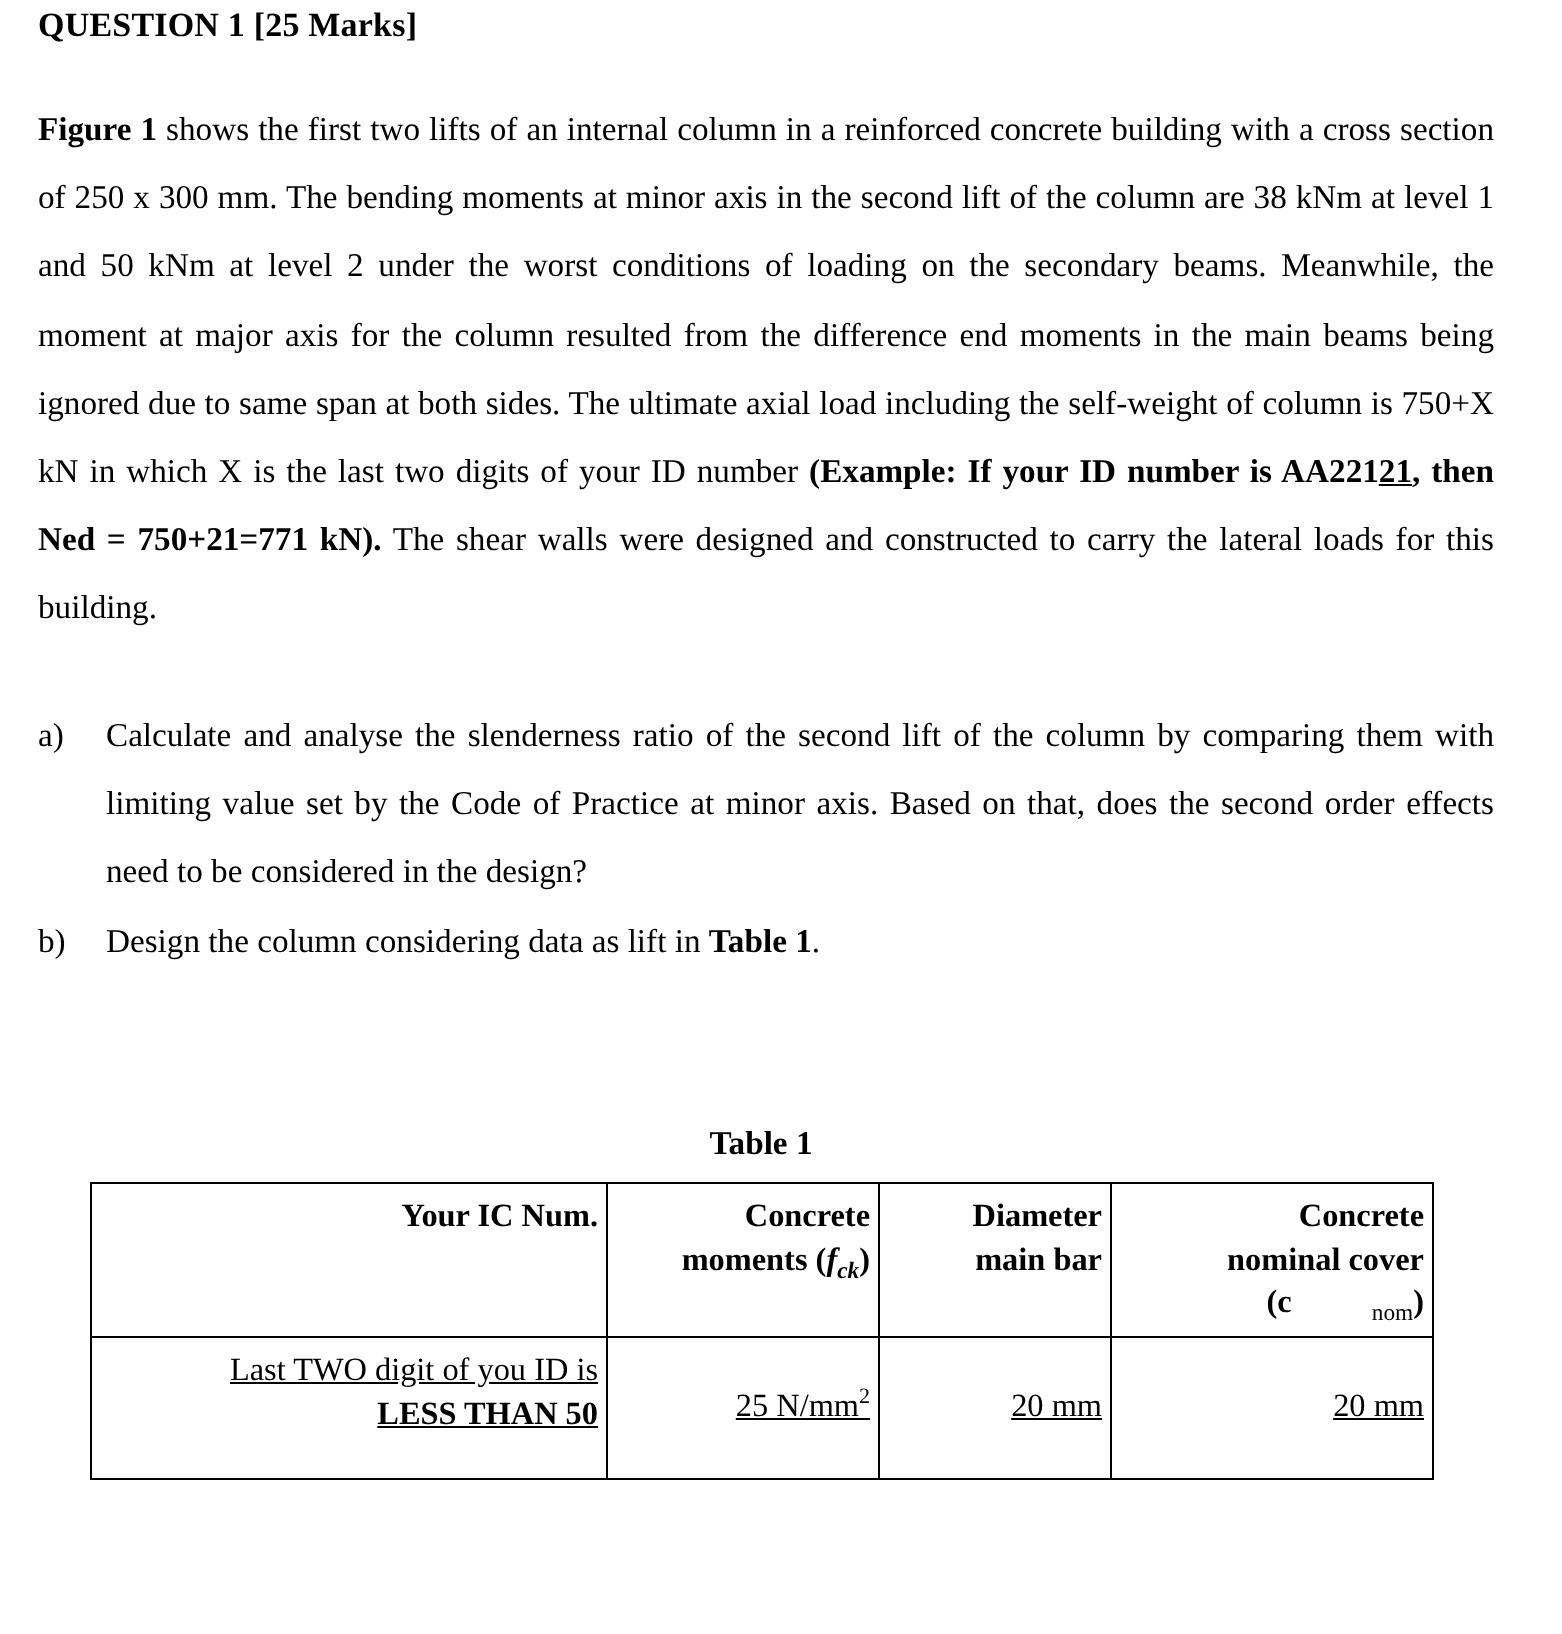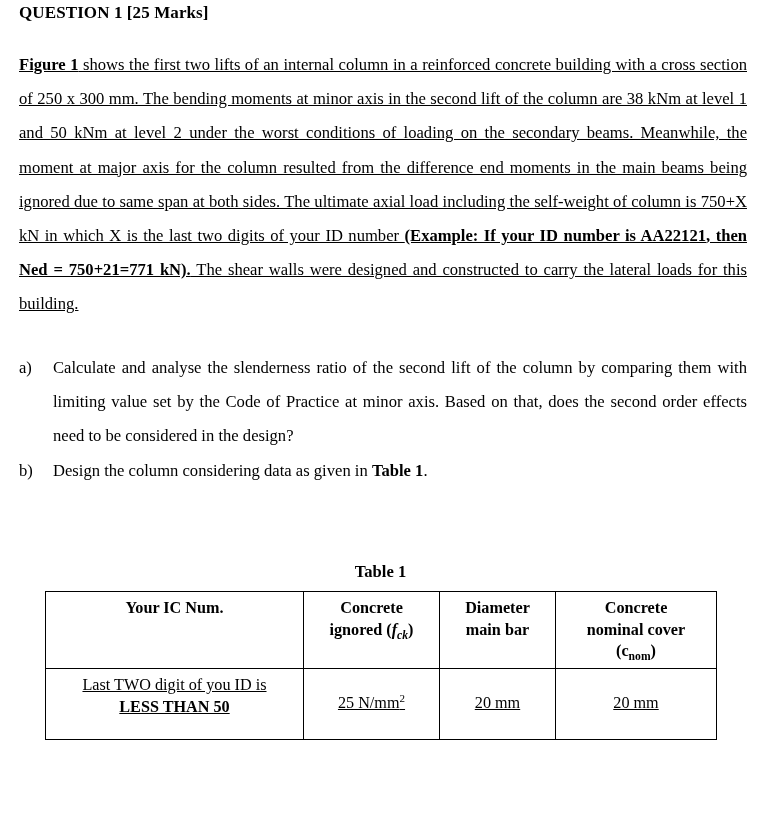--- a/index.html
+++ b/index.html
@@ -36,21 +36,20 @@
   
   .body-para {
     position: absolute;
     left: 19px;
     top: 48px;
     width: 728px;
     font-size: 16.6px;
     line-height: 34.2px;
     text-align: justify;
     text-justify: inter-word;
-    text-decoration: underline;
   }
   .body-para b { font-weight: bold; }
   .u { text-decoration: underline; }
 
   
   .qlist {
     position: absolute;
     left: 19px;
     top: 351px;
     width: 728px;
@@ -91,21 +90,21 @@
     top: 591px;
     width: 671px;
     border-collapse: collapse;
     table-layout: fixed;
     font-size: 16.2px;
   }
   .data-table td {
     border: 1.4px solid #000000;
     vertical-align: top;
     padding: 6px 4px 0 4px;
-    text-align: center;
+    text-align: right;
     line-height: 21.5px;
   }
   .data-table .hdr {
     font-weight: bold;
     height: 70px;
   }
   .data-table .bodyrow td {
     height: 64px;
     text-decoration: underline;
   }
@@ -113,60 +112,60 @@
     vertical-align: middle;
     padding-top: 0;
   }
   .col-a { width: 258px; }
   .col-b { width: 136px; }
   .col-c { width: 116px; }
   .col-d { width: 161px; }
 
   .fck { font-style: italic; font-weight: bold; }
   .fck sub { font-style: italic; font-weight: bold; font-size: 0.72em; }
-  .cnom sub { font-size: 0.72em; font-weight: bold; }
+  .cnom sub { font-size: 0.72em; font-weight: normal; margin-left: 40px; }
   sup { font-size: 0.68em; vertical-align: super; line-height: 0; }
   .bold { font-weight: bold; }
   .nowrap { white-space: nowrap; }
 </style>
 </head>
 <body>
 
 <div class="page">
 
   <div class="q-heading">QUESTION 1 [25 Marks]</div>
 
   <div class="body-para">
     <b>Figure 1</b><span> shows the first two lifts of an internal column in a reinforced concrete building with a cross section of 250 x 300 mm. The bending moments at minor axis in the second lift of the column are 38 kNm at level 1 and 50 kNm at level 2 under the worst conditions of loading on the secondary beams. Meanwhile, the moment at major axis for the column resulted from the difference end moments in the main beams being ignored due to same span at both sides. The ultimate axial load including the self-weight of column is 750+X kN in which X is the last two digits of your ID number </span><b>(Example: If your ID number is AA221</b><b class="u">21</b><b>, then Ned = 750+21=771 kN).</b><span> The shear walls were designed and constructed to carry the lateral loads for this building.</span>
   </div>
 
   <div class="qlist">
     <div class="qitem">
       <span class="qmarker">a)</span><span>Calculate and analyse the slenderness ratio of the second lift of the column by comparing them with limiting value set by the Code of Practice at minor axis. Based on that, does the second order effects need to be considered in the design?</span>
     </div>
     <div class="qitem">
-      <span class="qmarker">b)</span><span>Design the column considering data as given in </span><b>Table 1</b><span>.</span>
+      <span class="qmarker">b)</span><span>Design the column considering data as lift in </span><b>Table 1</b><span>.</span>
     </div>
   </div>
 
   <div class="table-caption">Table 1</div>
 
   <table class="data-table">
     <colgroup>
       <col class="col-a">
         <col class="col-b">
         <col class="col-c">
         <col class="col-d">
     </colgroup>
     <tbody>
       <tr>
         <td class="hdr">Your IC Num.</td>
         <td class="hdr">
           <span>Concrete</span><br>
-          <span>ignored (</span><span class="fck"><span>f</span><sub>ck</sub></span><span>)</span>
+          <span>moments (</span><span class="fck"><span>f</span><sub>ck</sub></span><span>)</span>
         </td>
         <td class="hdr">
           <span>Diameter</span><br>
           <span>main bar</span>
         </td>
         <td class="hdr">
           <span>Concrete</span><br>
           <span>nominal cover</span><br>
           <span class="cnom"><span>(c</span><sub>nom</sub><span>)</span></span>
         </td>

